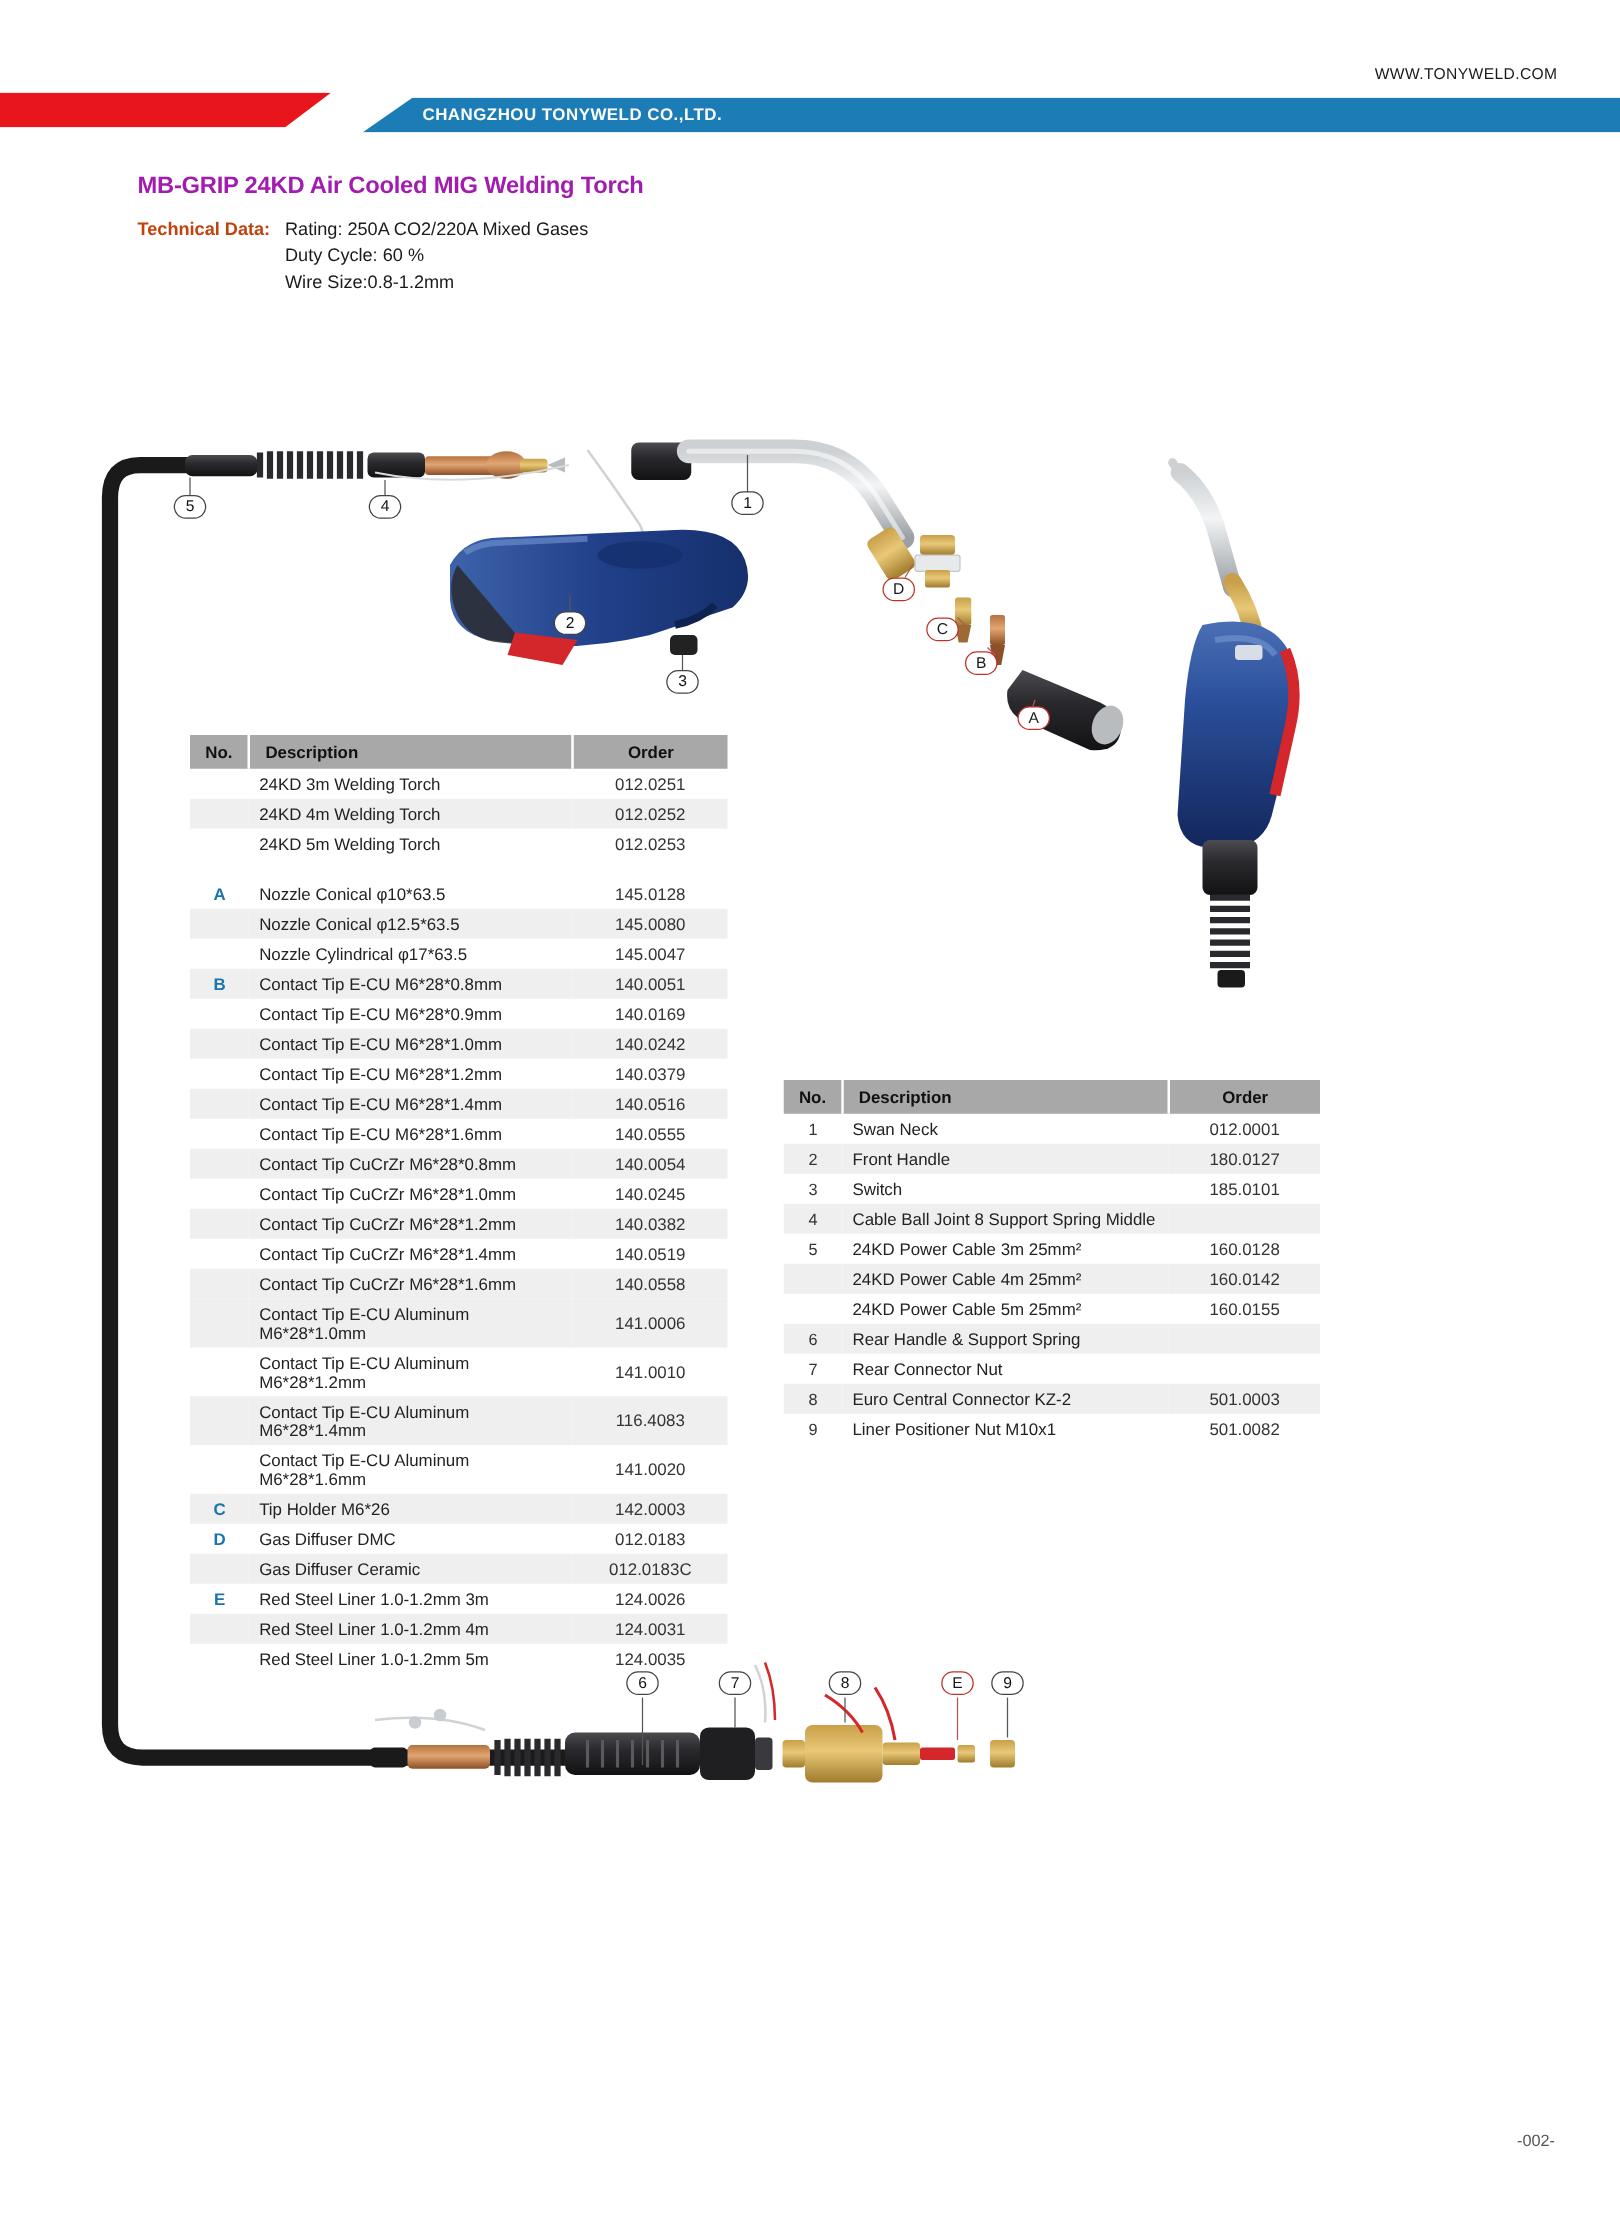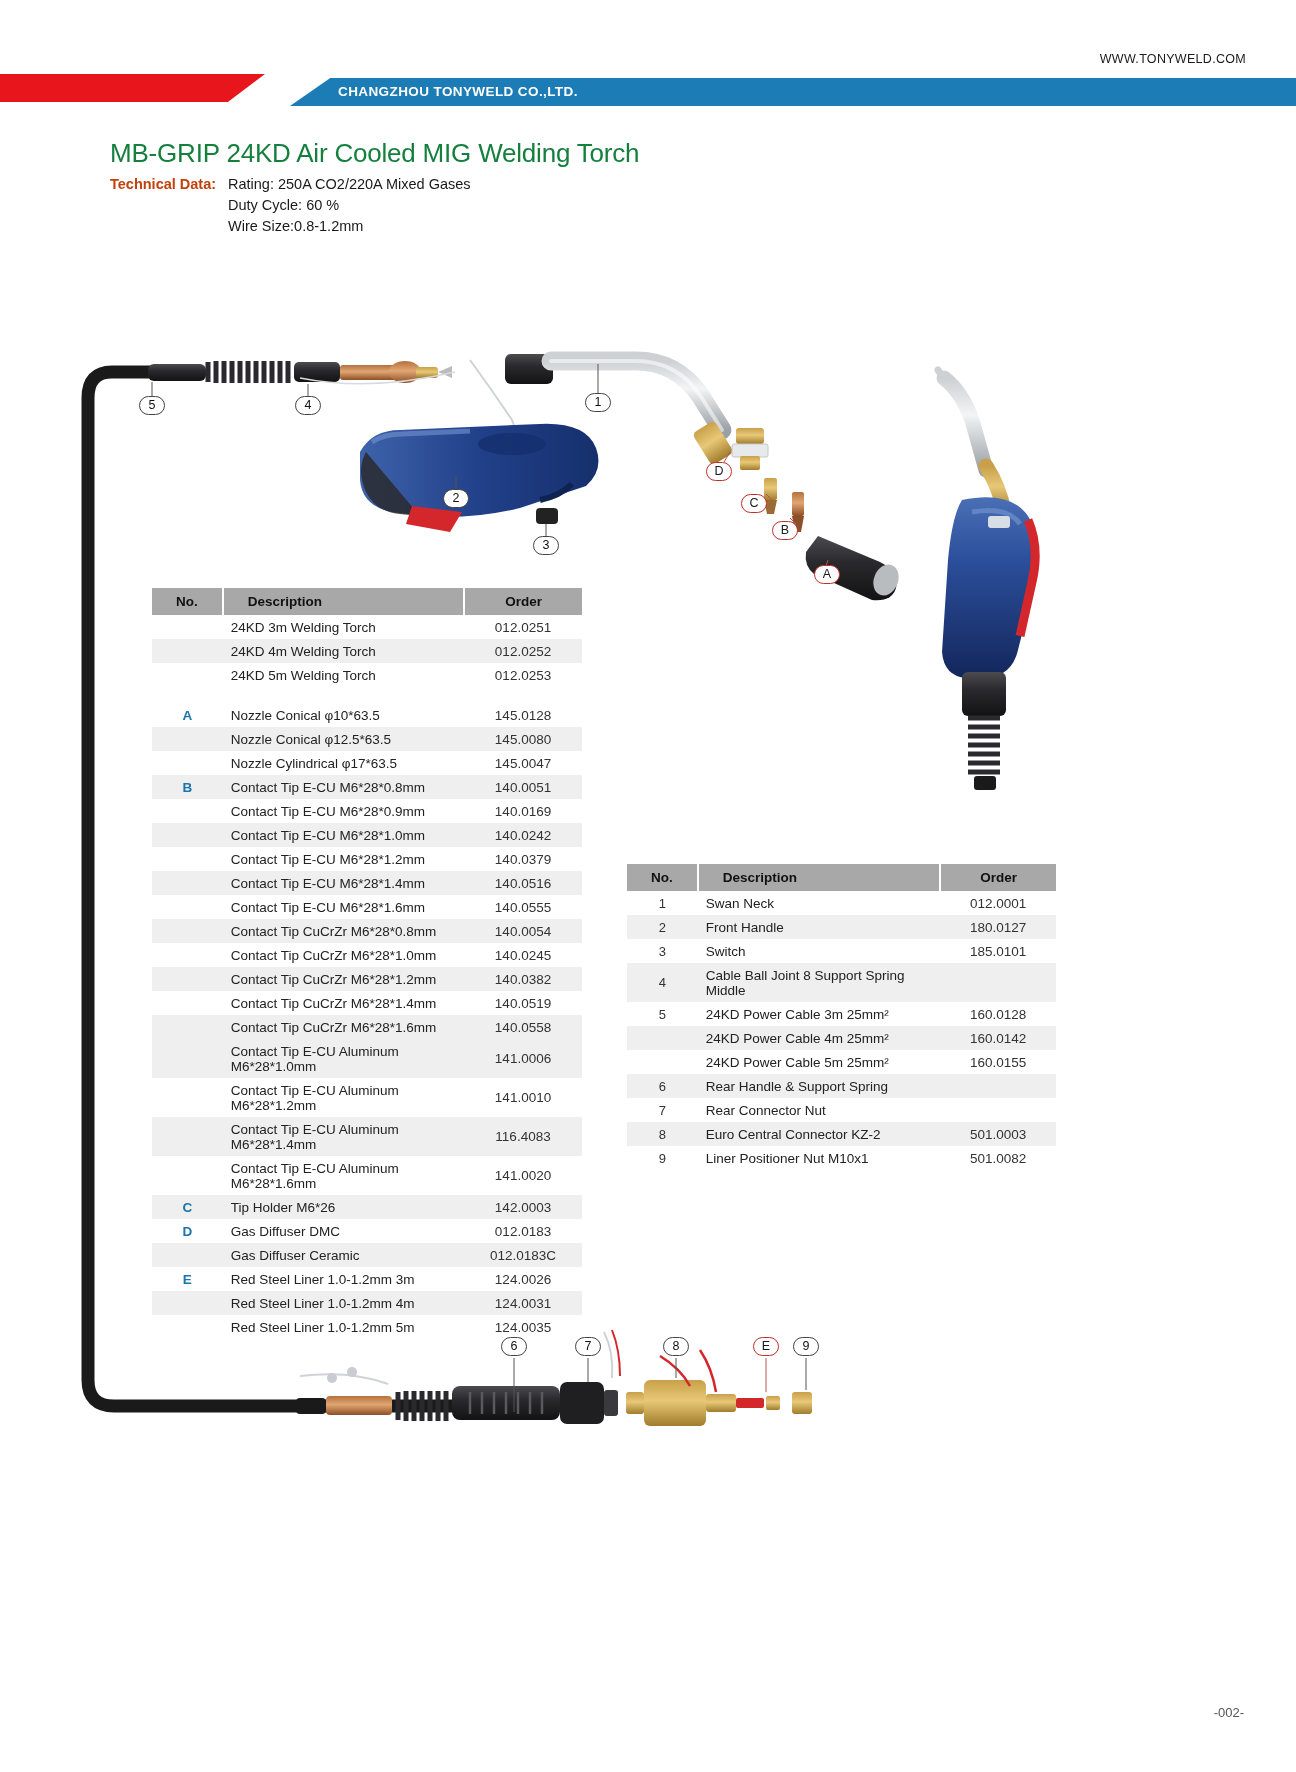--- a/index.html
+++ b/index.html
@@ -30,21 +30,21 @@
     white-space: nowrap;
   }
   #site-url {
     position: absolute; right: 50px; top: 52px;
     font-size: 12.5px; color: #1a1a1a; letter-spacing: 0.3px; font-weight: 500;
   }
 
   
   #page-title {
     position: absolute; left: 110px; top: 138px;
-    font-size: 26px; font-weight: normal; color: #15803d;
+    font-size: 19px; font-weight: bold; color: #a21caf;
     letter-spacing: -0.2px; white-space: nowrap;
   }
   #tech-block { position: absolute; left: 110px; top: 174px; }
   .tech-row { display: flex; line-height: 21px; }
   .tech-label {
     width: 118px; flex: 0 0 118px;
     font-size: 14.5px; font-weight: bold; color: #c2410c;
   }
   .tech-val { font-size: 14.5px; color: #1a1a1a; }
 
@@ -55,21 +55,21 @@
     position: absolute; width: 26px; height: 19px; border-radius: 10px;
     border: 1.1px solid #444; background: #ffffff;
     font-size: 12.5px; color: #111; text-align: center; line-height: 17px;
   }
   .callout.red { border-color: #c0302b; color: #1a1a1a; }
 
   
   table.spec { border-collapse: collapse; font-size: 13.5px; color: #222; }
   table.spec th {
     background: #a8a8a8; color: #111; font-weight: bold;
-    font-size: 13.5px; text-align: left; padding: 6px 24px;
+    font-size: 13.5px; text-align: left; padding: 6px 12px;
     border-right: 2px solid #ffffff;
   }
   table.spec th.c-no  { width: 46px; text-align: center; }
   table.spec th.c-ord { text-align: center; border-right: none; }
   table.spec td { padding: 4.5px 8px; vertical-align: middle; }
   table.spec td.c-no { text-align: center; width: 46px; font-size: 13px; color: #333; }
   table.spec td.c-no.letter { color: #1b74ab; font-weight: bold; font-size: 13.5px; }
   table.spec td.c-ord { text-align: center; font-size: 13.5px; color: #333; }
   table.spec tr.stripe td { background: #efefef; }
   table.spec tr.gap td { height: 16px; padding: 0; background: #ffffff; }

